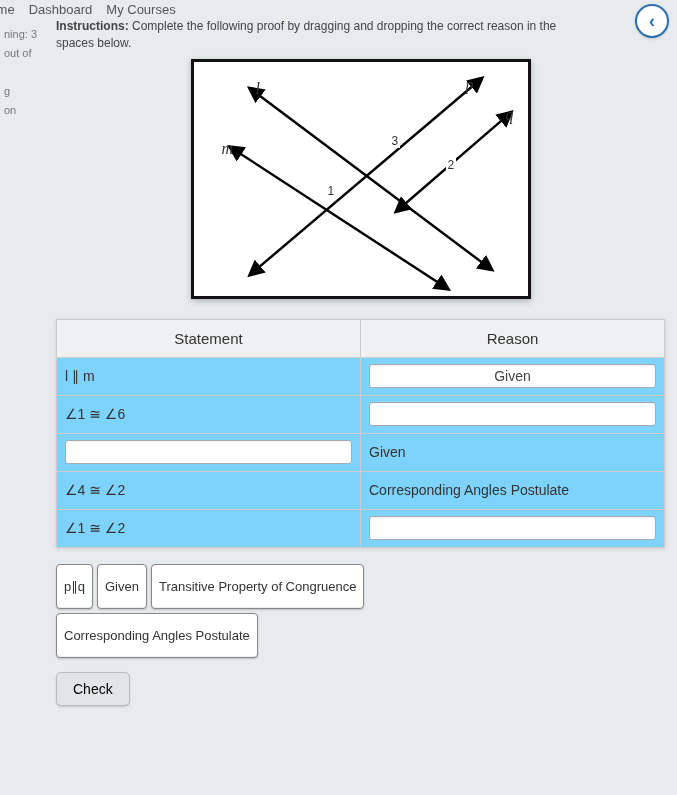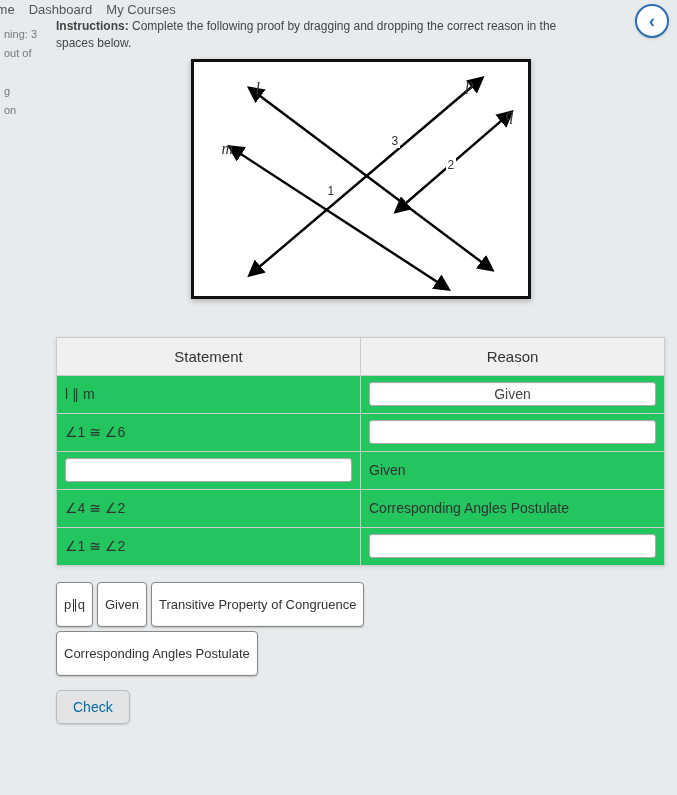--- a/index.html
+++ b/index.html
@@ -79,24 +79,24 @@
     font-size: 16px;
     background: transparent;
   }
   .fig-num {
     position: absolute;
     font-size: 12px;
     background: #fff;
     padding: 0 2px;
   }
   .proof-table {
-    margin-top: 38px;
+    margin-top: 20px;
     width: 100%;
     border-collapse: collapse;
-    background: #22c55e;
+    background: #7dd3fc;
     box-shadow: 0 1px 4px rgba(0,0,0,.12);
   }
   .proof-table th {
     font-weight: normal;
     font-size: 15px;
     color: #333;
     padding: 10px 8px;
     border: 1px solid #ccc;
     background: #eef0f1;
     width: 50%;
@@ -142,21 +142,21 @@
     cursor: grab;
   }
   .check-btn {
     margin-top: 14px;
     display: inline-block;
     background: #e2e4e6;
     border: 1px solid #bbb;
     border-radius: 5px;
     padding: 8px 16px;
     font-size: 14px;
-    color: #0369a1;
+    color: #000000;
     box-shadow: 0 1px 2px rgba(0,0,0,.15);
     cursor: pointer;
   }
 </style>
 </head>
 <body>
 
 <div class="topnav">
   <span>Home</span>
   <span>Dashboard</span>

